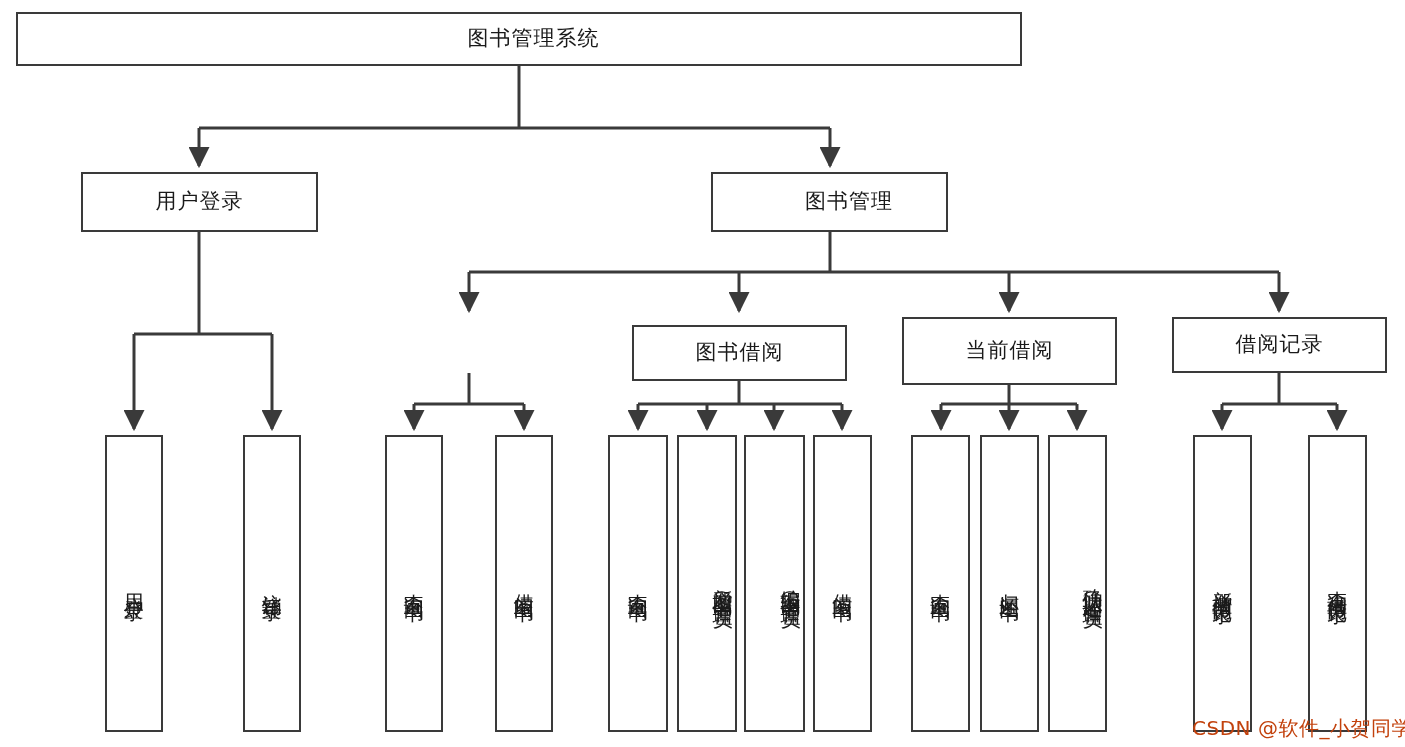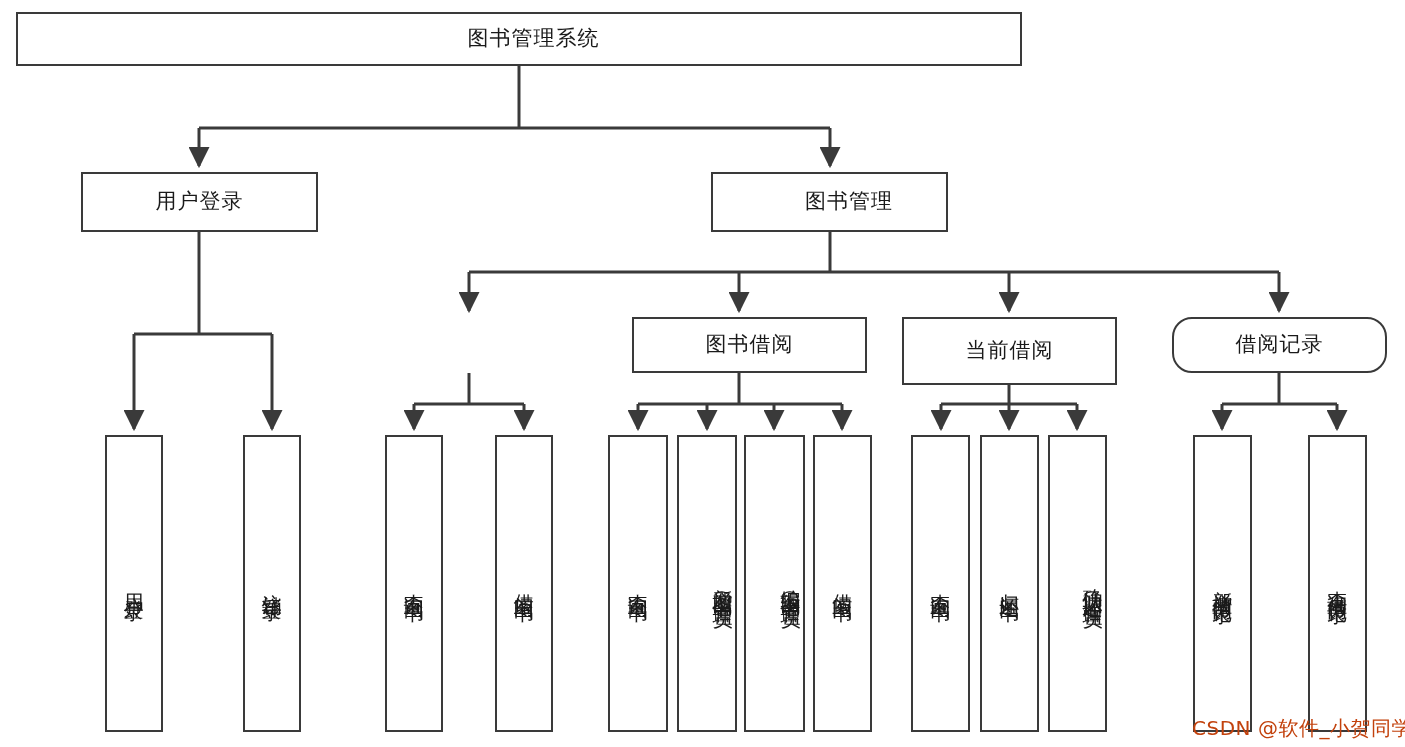--- a/index.html
+++ b/index.html
@@ -124,27 +124,27 @@
     <span>图书管理系统</span>
   </div>
 
   <div class="node node-h" style="left:81px; top:172px; width:237px; height:60px;">
     <span>用户登录</span>
   </div>
   <div class="node node-h" style="left:711px; top:172px; width:237px; height:60px;padding-left:39px;">
     <span>图书管理</span>
   </div>
 
-  <div class="node node-h" style="left:632px; top:317px; width:235px; height:56px;">
+  <div class="node node-h" style="left:632px; top:325px; width:215px; height:56px;">
     <span>图书借阅</span>
   </div>
   <div class="node node-h" style="left:902px; top:317px; width:215px; height:68px;">
     <span>当前借阅</span>
   </div>
-  <div class="node node-h" style="left:1172px; top:317px; width:215px; height:56px;border-radius:20px;">
+  <div class="node node-h" style="left:1172px; top:317px; width:215px; height:56px;">
     <span>借阅记录</span>
   </div>
 
   <div class="node node-v vcenter" style="left:105px; top:435px; width:58px; height:297px;">
     <span>用户登录</span>
   </div>
   <div class="node node-v vcenter" style="left:243px; top:435px; width:58px; height:297px;">
     <span>注销登录</span>
   </div>
 

